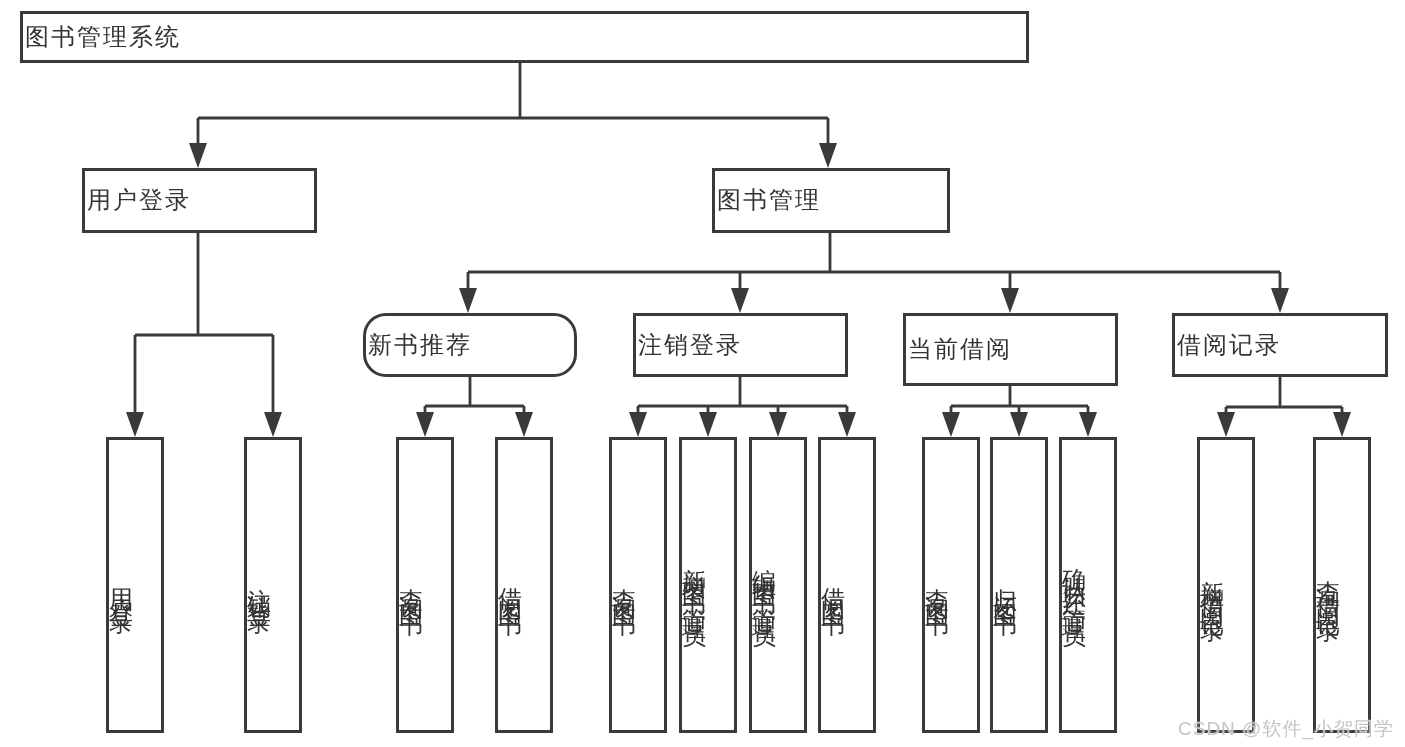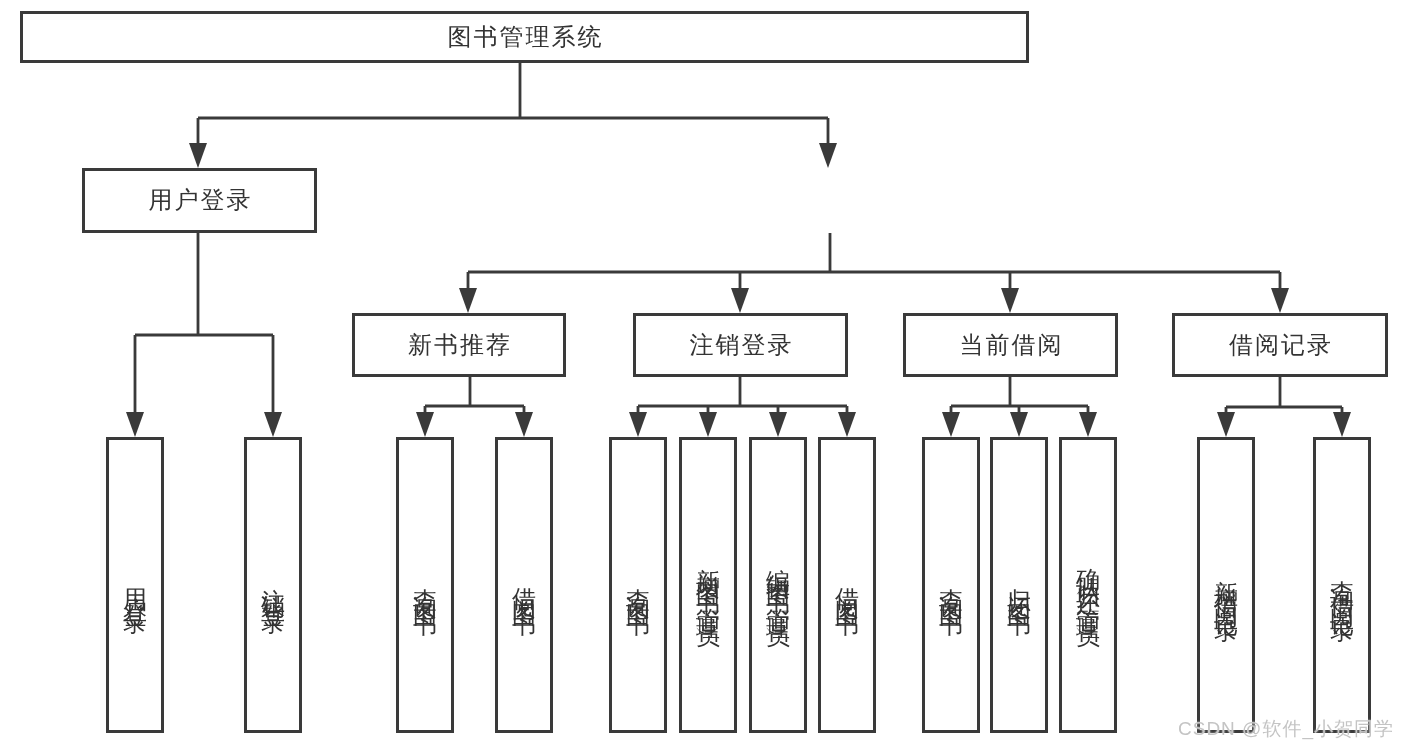--- a/index.html
+++ b/index.html
@@ -16,21 +16,20 @@
     left: 0; top: 0;
     width: 1405px; height: 747px;
   }
   .node {
     position: absolute;
     box-sizing: border-box;
     border: 3px solid #3a3a3a;
     background: #ffffff;
     display: flex;
     align-items: center;
-    justify-content: center;
     color: #333333;
   }
   .node .hlabel {
     font-size: 24px;
     letter-spacing: 2px;
     padding-left: 2px;
     white-space: nowrap;
     line-height: 1.1;
   }
   .node.leaf .vlabel {
@@ -102,28 +101,31 @@
     </g>
   </svg>
 
   <div class="node" style="left:20px; top:11px; width:1009px; height:52px;">
     <span class="hlabel">图书管理系统</span>
   </div>
 
   <div class="node" style="left:82px; top:168px; width:235px; height:65px;">
     <span class="hlabel">用户登录</span>
   </div>
+  <div class="node" style="left:712px; top:168px; width:238px; height:65px;">
+    <span class="hlabel">图书管理</span>
+  </div>
 
-  <div class="node" style="left:352px; top:313px; width:214px; height:64px;">
+  <div class="node" style="left:363px; top:313px; width:214px; height:64px;border-radius:23px;">
     <span class="hlabel">新书推荐</span>
   </div>
   <div class="node" style="left:633px; top:313px; width:215px; height:64px;">
     <span class="hlabel">注销登录</span>
   </div>
-  <div class="node" style="left:903px; top:313px; width:215px; height:64px;">
+  <div class="node" style="left:903px; top:313px; width:215px; height:73px;">
     <span class="hlabel">当前借阅</span>
   </div>
   <div class="node" style="left:1172px; top:313px; width:216px; height:64px;">
     <span class="hlabel">借阅记录</span>
   </div>
 
   <div class="node leaf" style="left:106px; top:437px; width:58px; height:296px;">
     <span class="vlabel">用户登录</span>
   </div>
   <div class="node leaf" style="left:244px; top:437px; width:58px; height:296px;">

